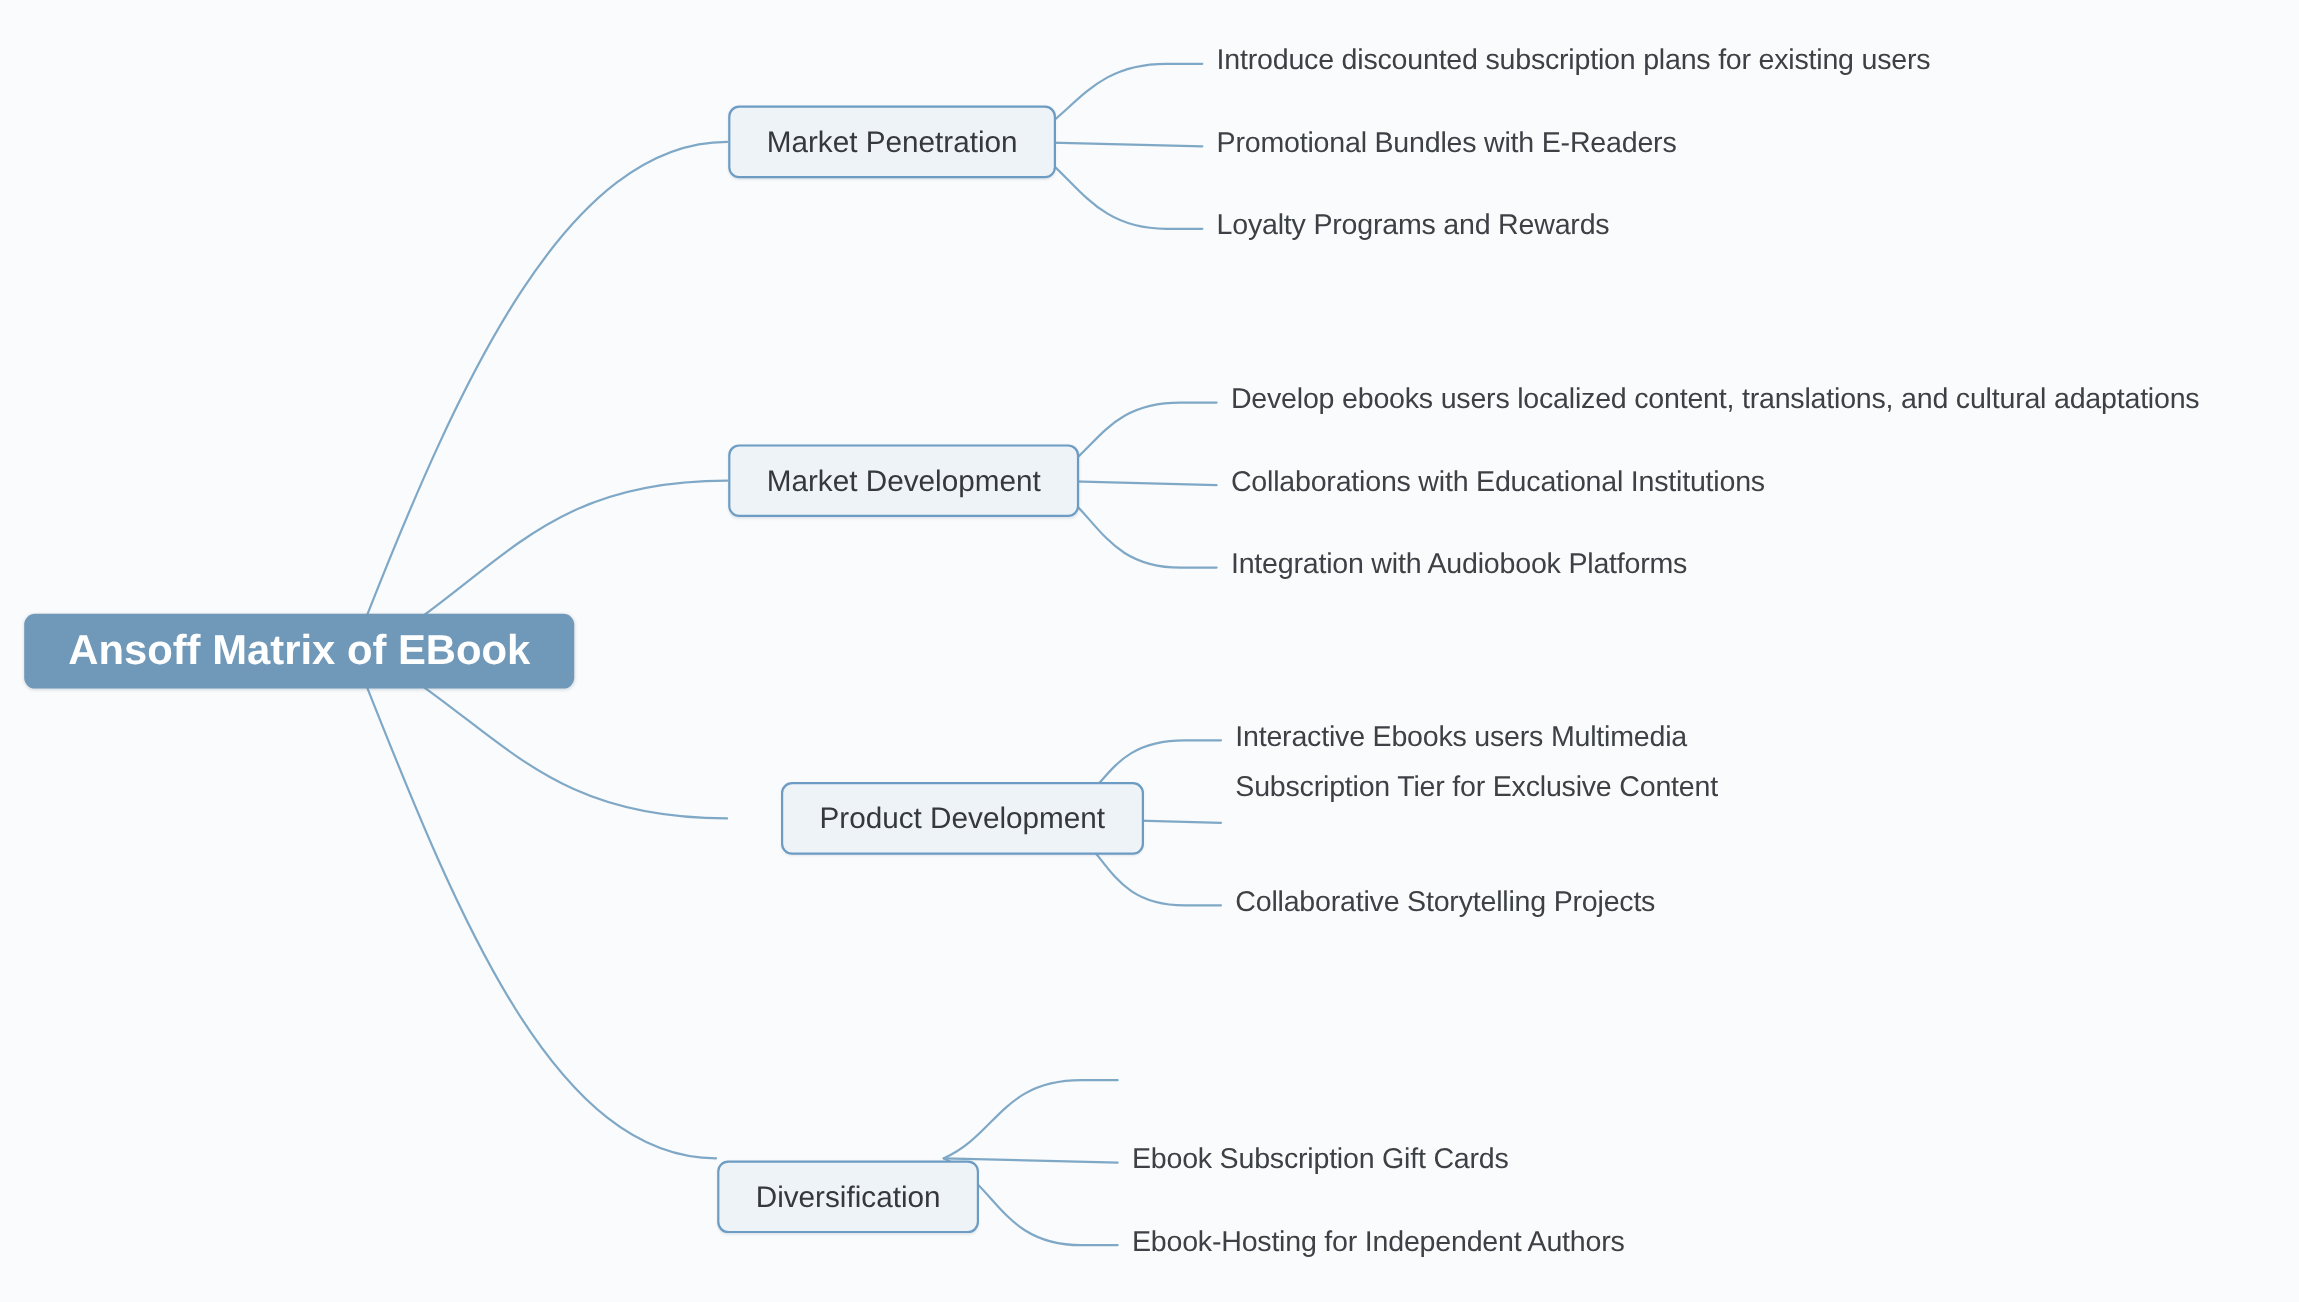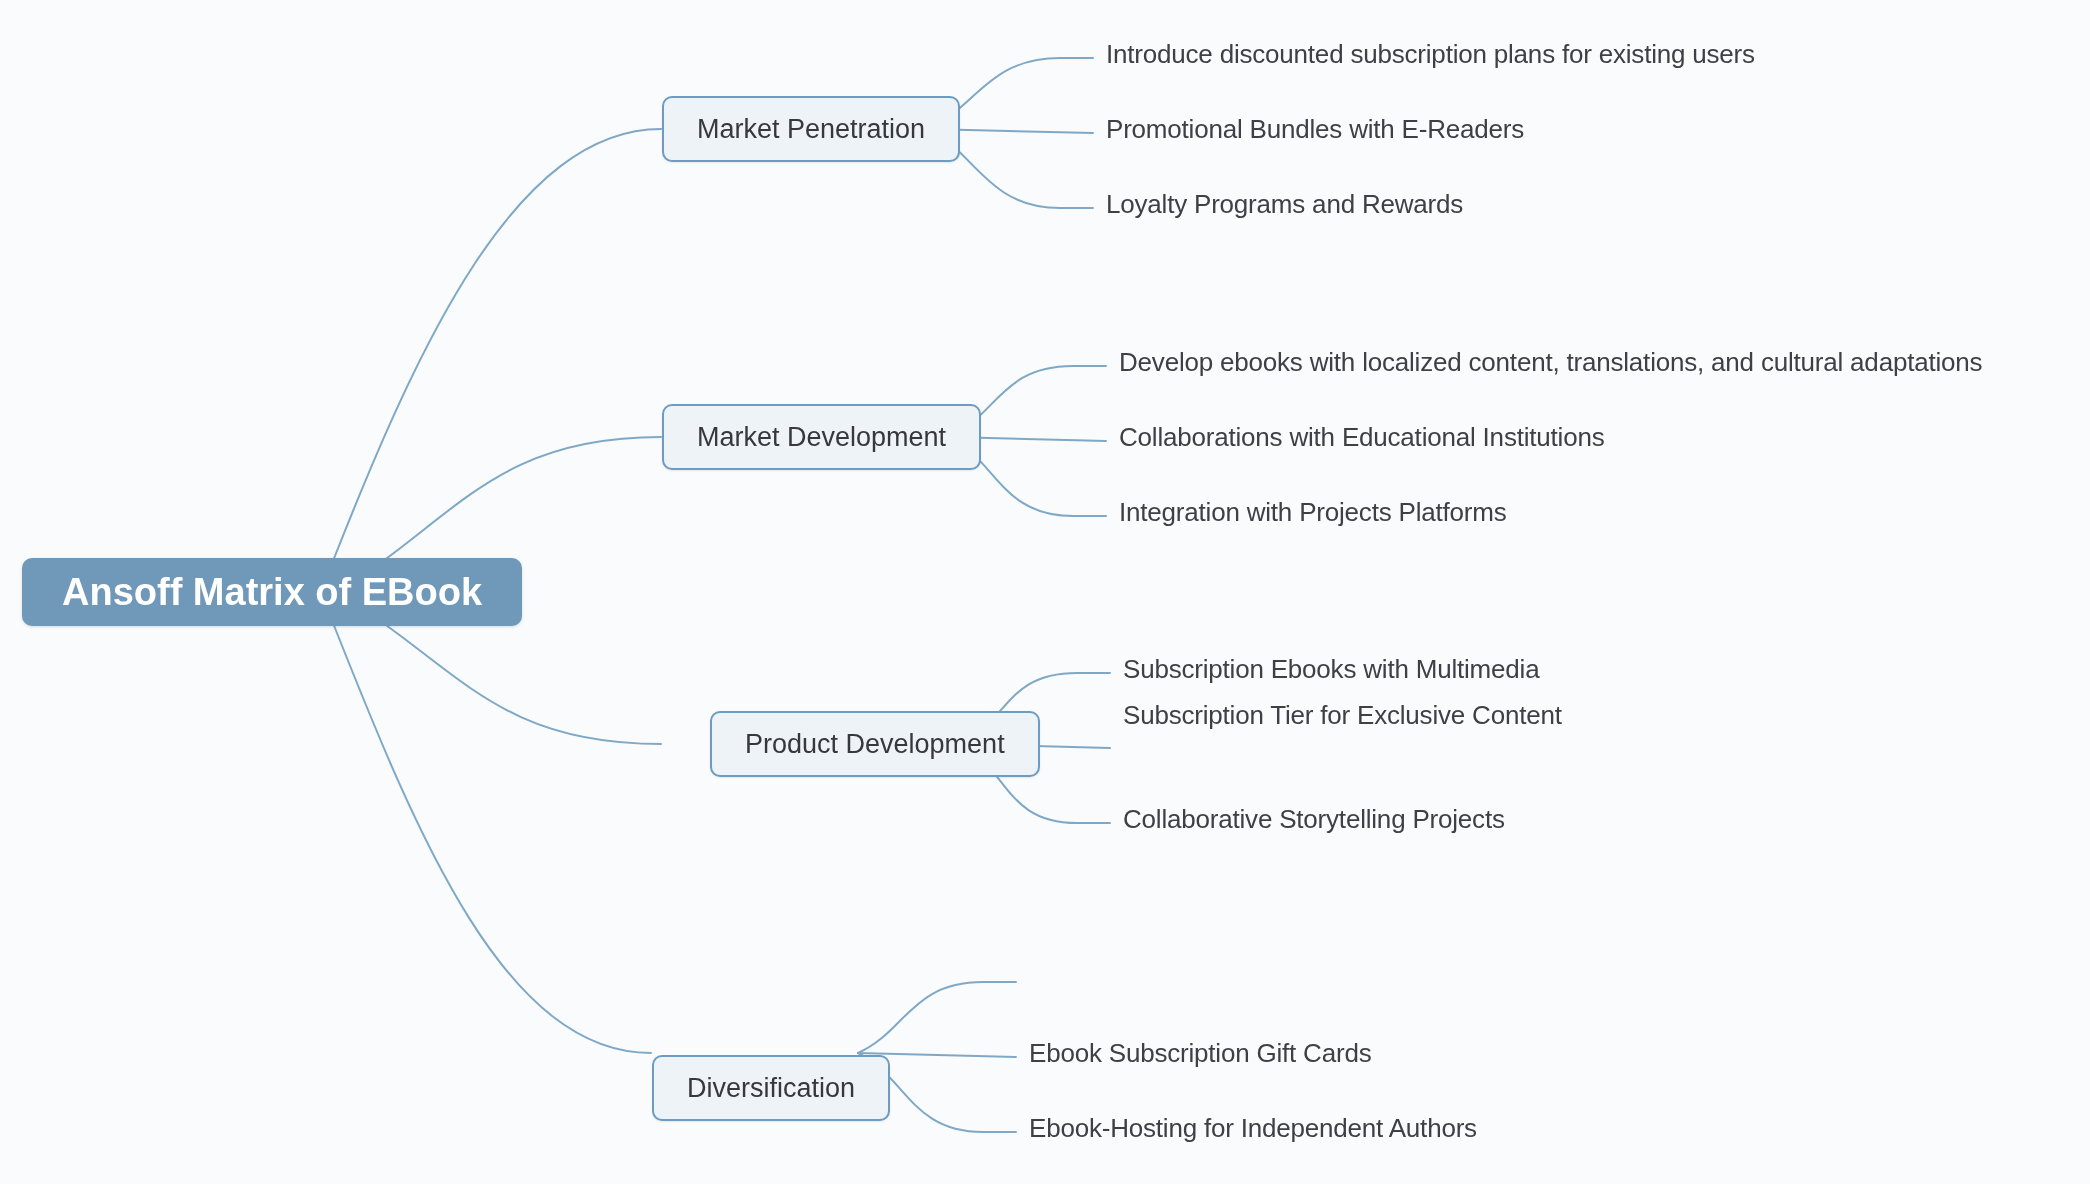--- a/index.html
+++ b/index.html
@@ -78,24 +78,24 @@
       <path d="M 858 1053 L 1016 1057" fill="none" stroke="#7fa8c7" stroke-width="2" stroke-linecap="round"></path>
       <path d="M 858 1053 C 906 1076.7, 911 1132, 983 1132 L 1016 1132" fill="none" stroke="#7fa8c7" stroke-width="2" stroke-linecap="round"></path>
     </svg>
   <div id="nodes">
     <div id="root" class="root-node" style="left: 22px; top: 558px;">Ansoff Matrix of EBook</div>
   <div class="branch-node" style="left: 662px; top: 96px;">Market Penetration</div>
       <div class="child-label" style="left: 1106px; top: 35px;">Introduce discounted subscription plans for existing users</div>
       <div class="child-label" style="left: 1106px; top: 110px;">Promotional Bundles with E-Readers</div>
       <div class="child-label" style="left: 1106px; top: 185px;">Loyalty Programs and Rewards</div>
       <div class="branch-node" style="left: 662px; top: 404px;">Market Development</div>
-      <div class="child-label" style="left: 1119px; top: 343px;">Develop ebooks with localized content, translations, and cultural adaptations</div>
+      <div class="child-label" style="left: 1119px; top: 343px;">Develop ebooks users localized content, translations, and cultural adaptations</div>
       <div class="child-label" style="left: 1119px; top: 418px;">Collaborations with Educational Institutions</div>
-      <div class="child-label" style="left: 1119px; top: 493px;">Integration with Projects Platforms</div>
+      <div class="child-label" style="left: 1119px; top: 493px;">Integration with Audiobook Platforms</div>
       <div class="branch-node" style="left: 662px; top: 711px; margin-left: 48px;">Product Development</div>
-      <div class="child-label" style="left: 1123px; top: 650px;">Subscription Ebooks with Multimedia</div>
+      <div class="child-label" style="left: 1123px; top: 650px;">Interactive Ebooks users Multimedia</div>
       <div class="child-label" style="left: 1123px; top: 696px;">Subscription Tier for Exclusive Content</div>
       <div class="child-label" style="left: 1123px; top: 800px;">Collaborative Storytelling Projects</div>
       <div class="branch-node" style="left: 652px; top: 1020px; margin-top: 35px;">Diversification</div>
       <div class="child-label" style="left: 1029px; top: 1034px;">Ebook Subscription Gift Cards</div>
       <div class="child-label" style="left: 1029px; top: 1109px;">Ebook-Hosting for Independent Authors</div>
     </div>
 </div>
 
 </body></html>

